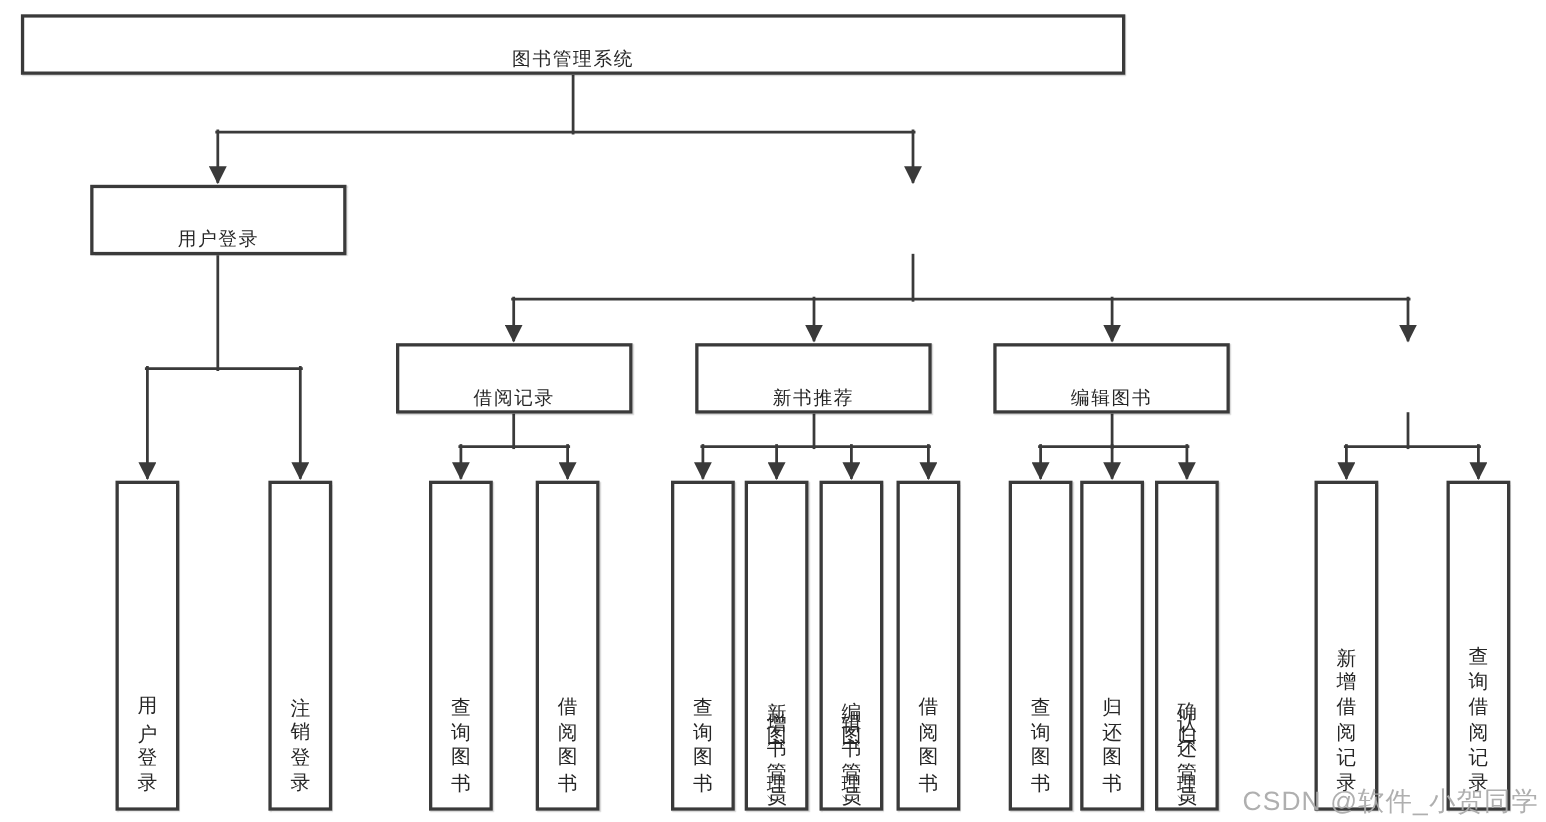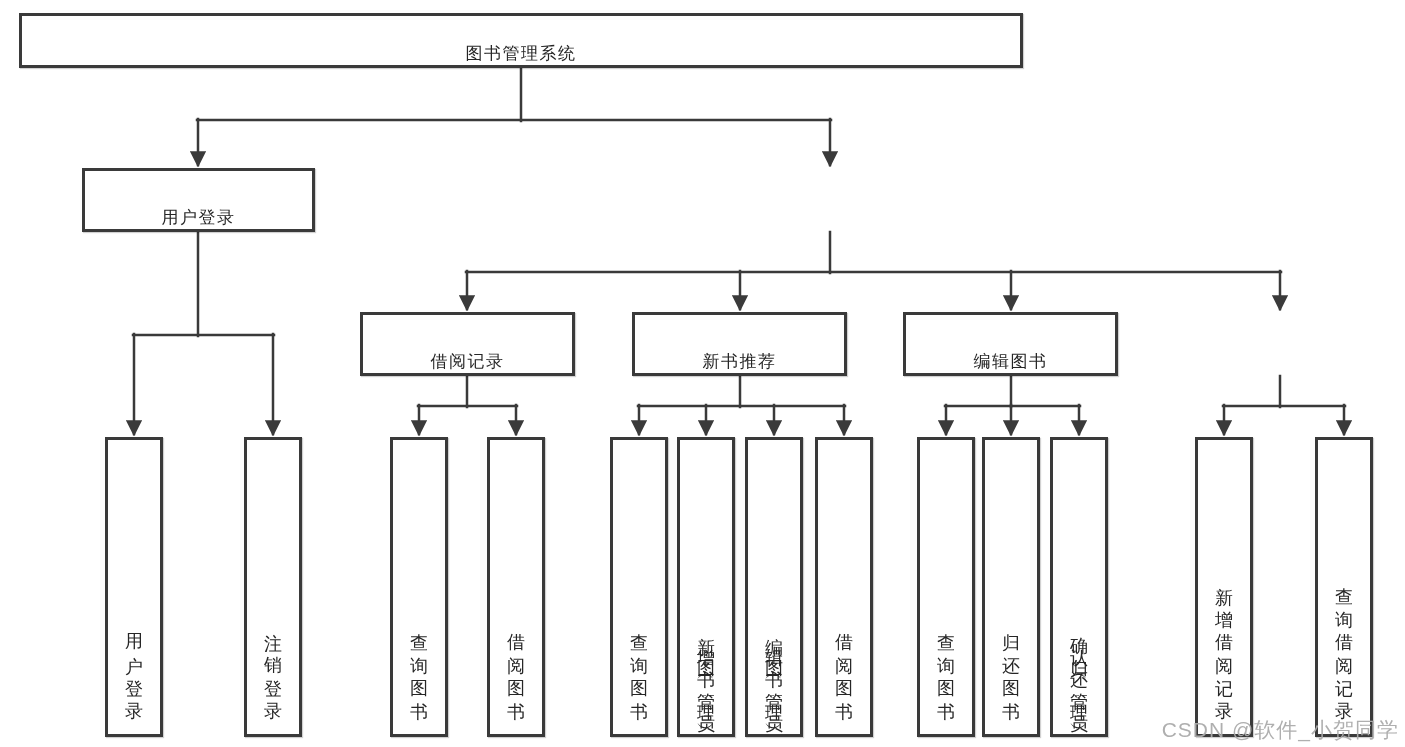--- a/index.html
+++ b/index.html
@@ -39,21 +39,21 @@
     text-orientation: mixed;
     font-size: 18px;
     color: #262626;
     line-height: 1;
     white-space: nowrap;
   }
   .watermark {
     position: absolute;
     right: 6px;
     bottom: 3px;
-    font-size: 21px;
+    font-size: 24px;
     color: #ababab;
     opacity: 0.95;
     letter-spacing: 1px;
     z-index: 10;
     white-space: nowrap;
   }
 </style>
 </head>
 <body>
 

